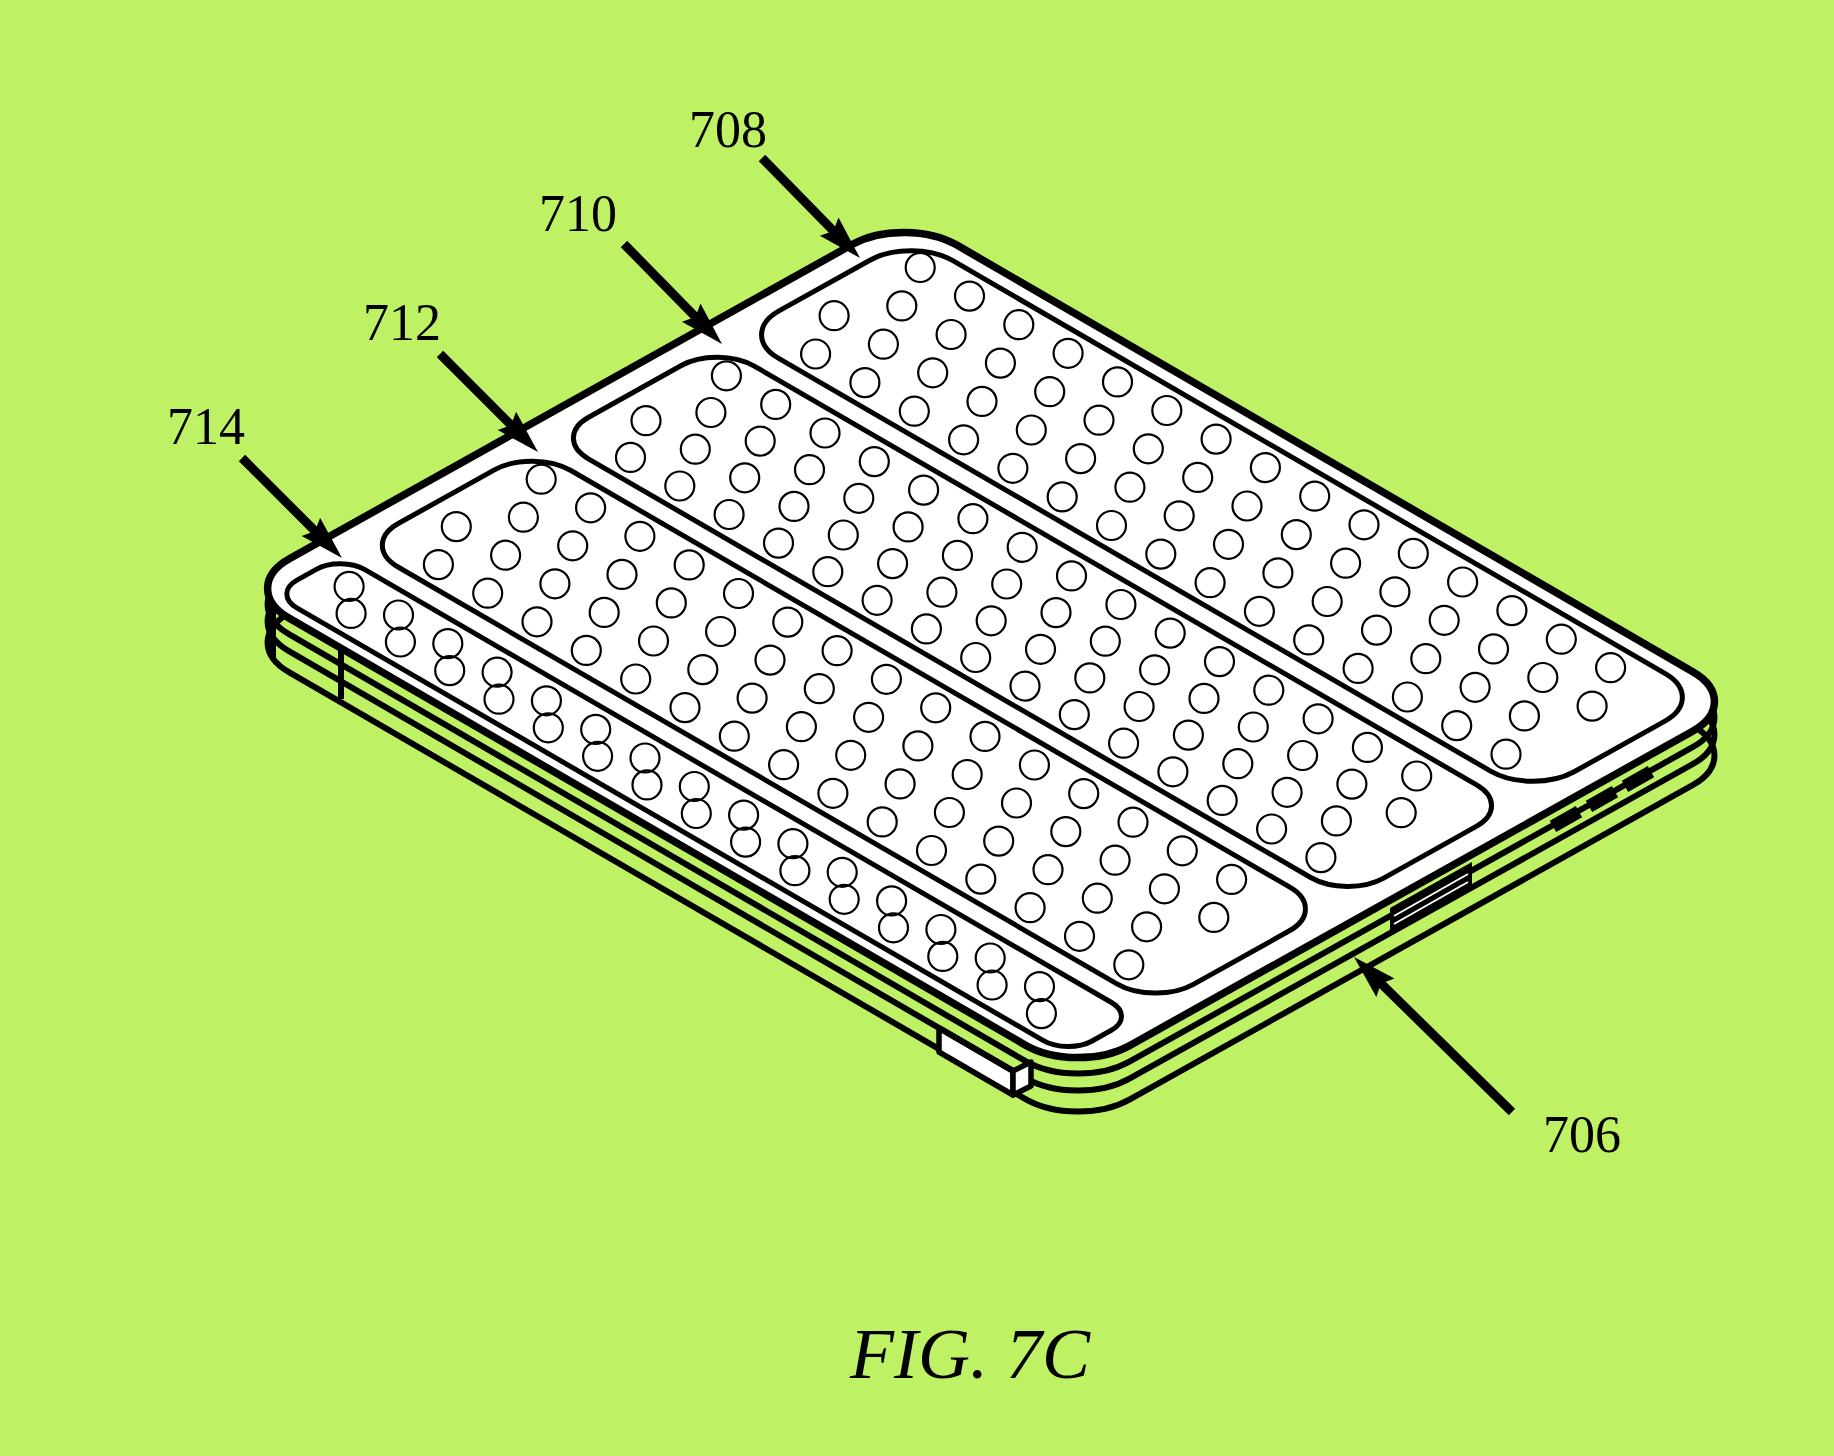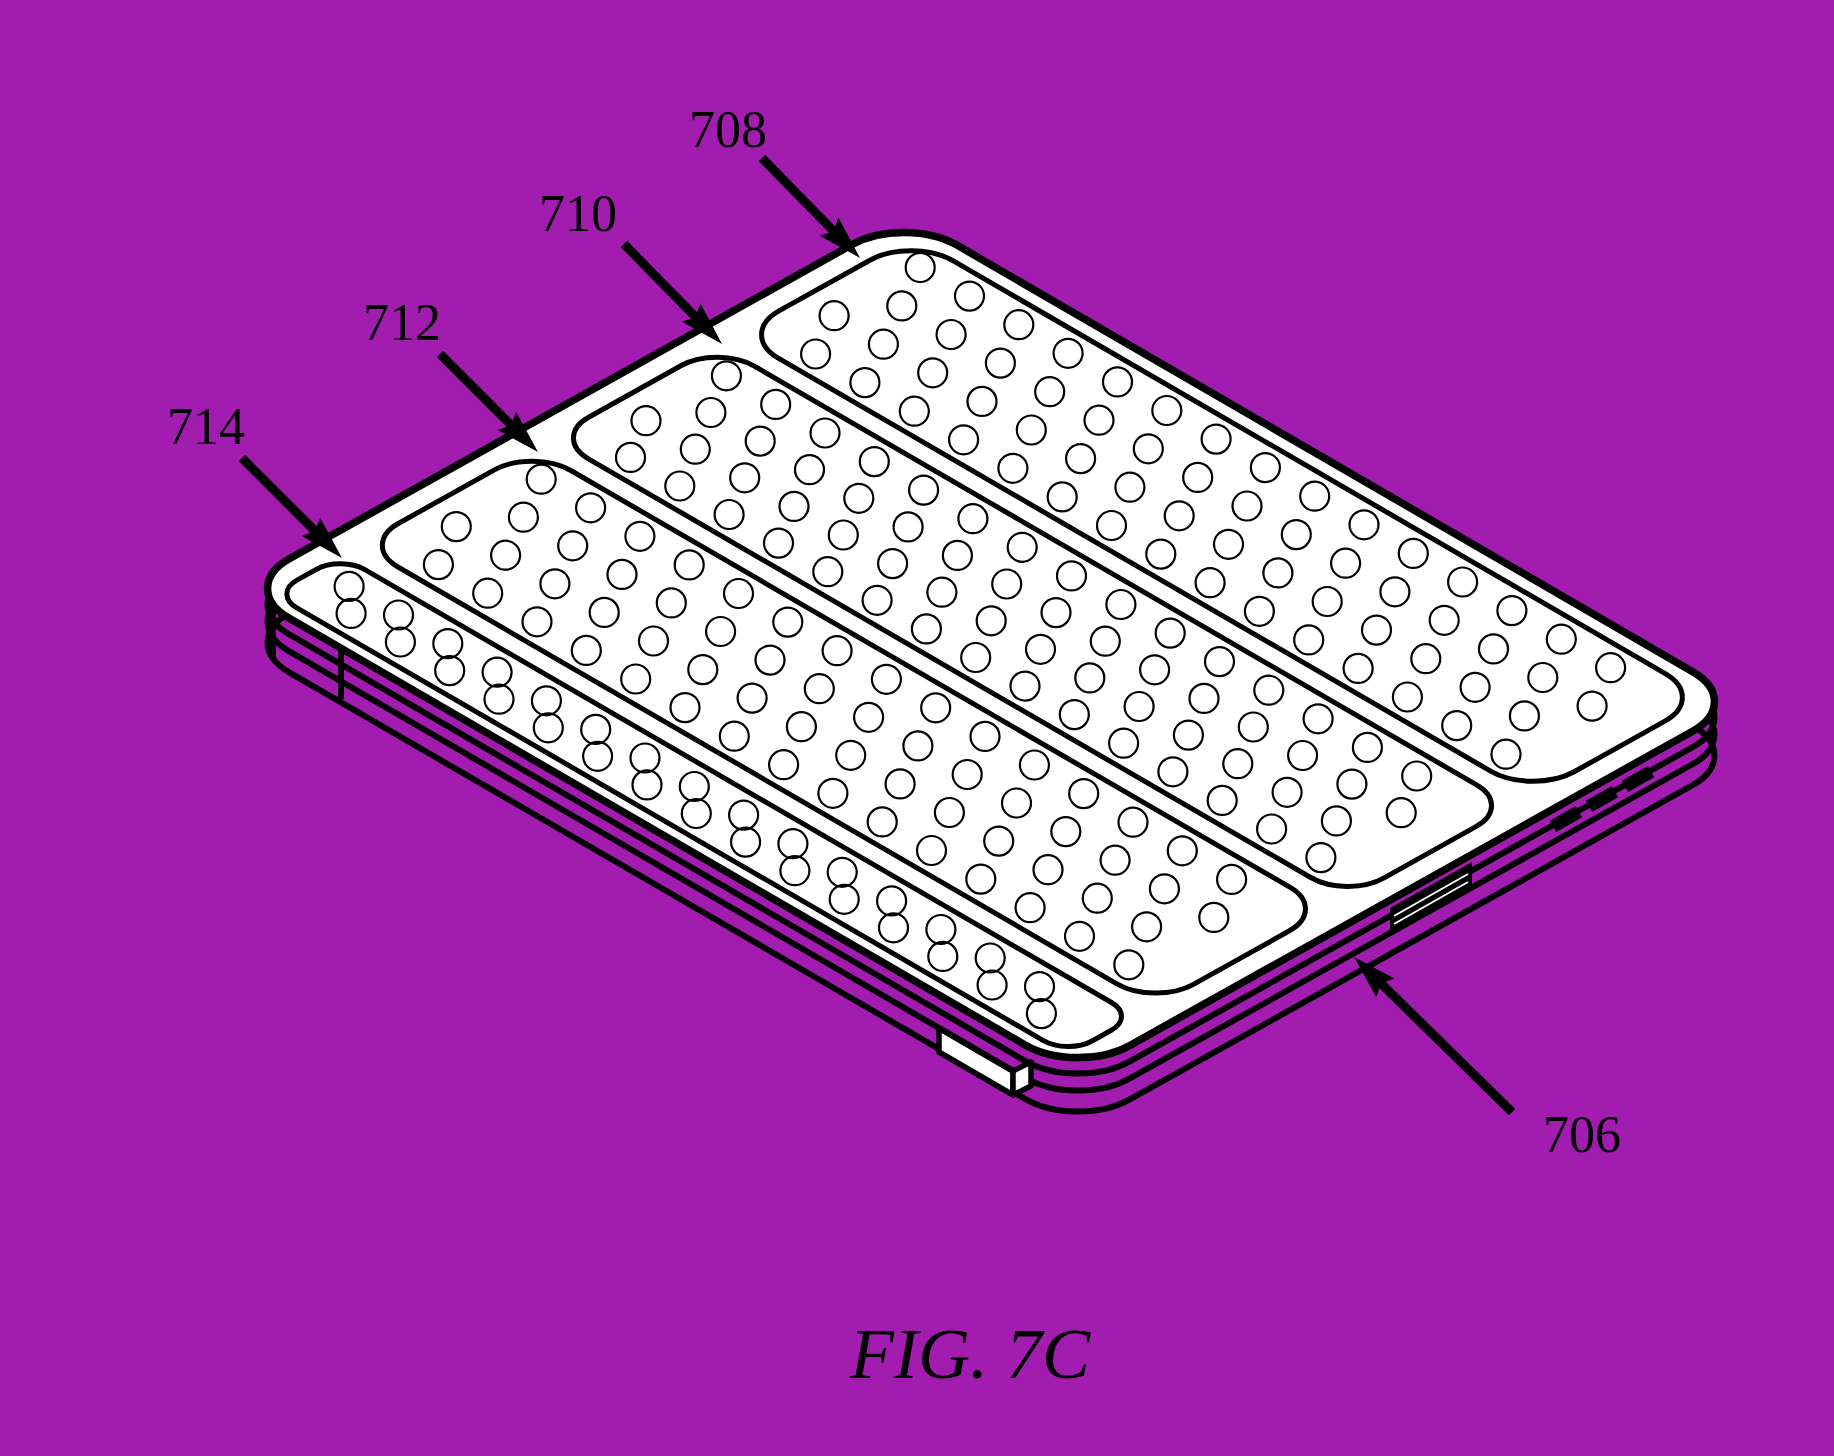--- a/index.html
+++ b/index.html
@@ -1,16 +1,16 @@
 <!DOCTYPE html>
 <html><head>
 <meta charset="utf-8">
 <style>
   html,body{margin:0;padding:0;background:#ffffff;}
-  .page{position:relative;width:1834px;height:1456px;background:#a21caf;overflow:hidden;}
+  .page{position:relative;width:1834px;height:1456px;background:#bef264;overflow:hidden;}
   svg{display:block;}
   .ref-label{font-family:"Liberation Serif","DejaVu Serif",serif;font-size:52px;fill:#000;}
   .fig-caption{font-family:"Liberation Serif","DejaVu Serif",serif;font-size:72px;font-style:italic;fill:#000;}
   .outline{fill:#ffffff;stroke:#000;stroke-width:7.5;stroke-linejoin:round;}
   .seg{fill:#ffffff;stroke:#000;stroke-width:5;stroke-linejoin:round;}
   .hole{fill:none;stroke:#000;stroke-width:2.2;}
   .bodyline{fill:none;stroke:#000;stroke-width:6;stroke-linejoin:round;}
   .hw{fill:#ffffff;stroke:#000;stroke-width:5.5;stroke-linejoin:round;}
   .arrowline{stroke:#000;stroke-width:9;fill:none;}
   .arrowhead{fill:#000;stroke:none;}

